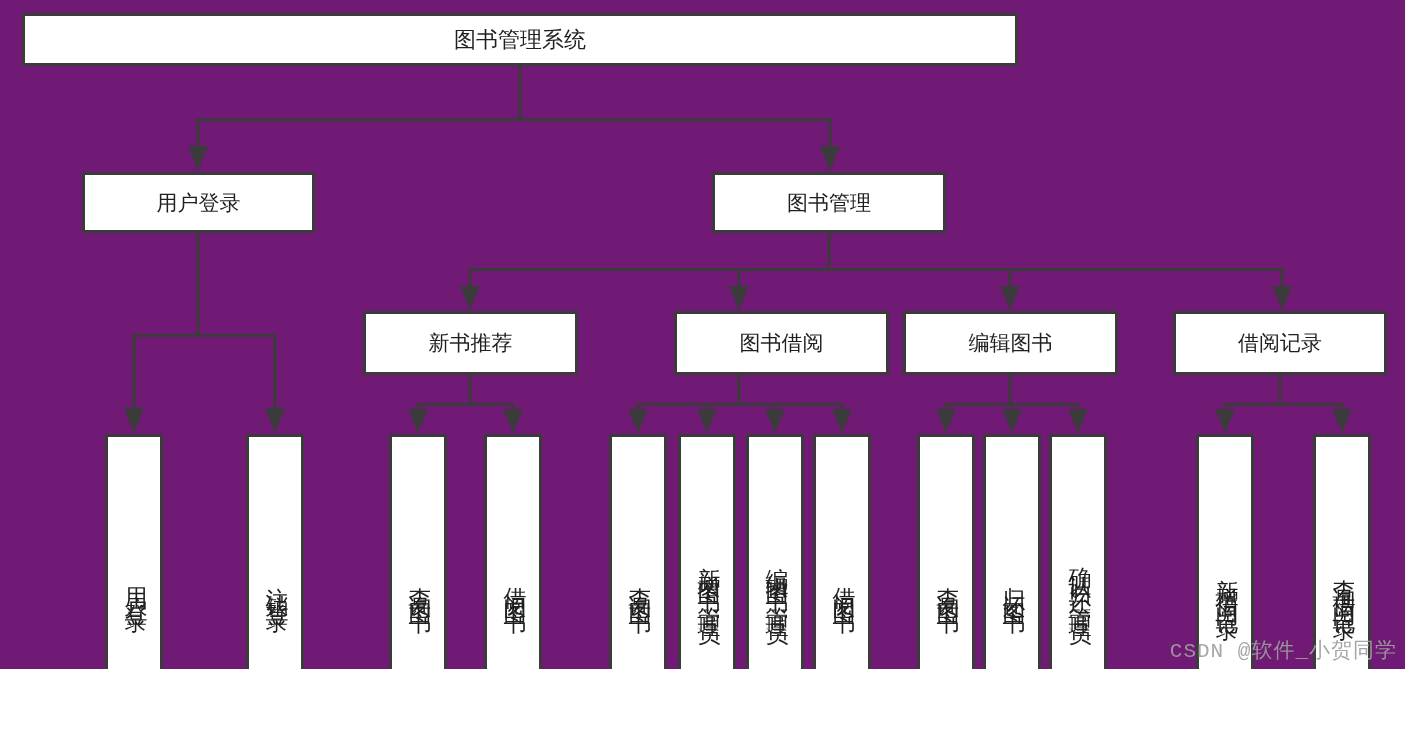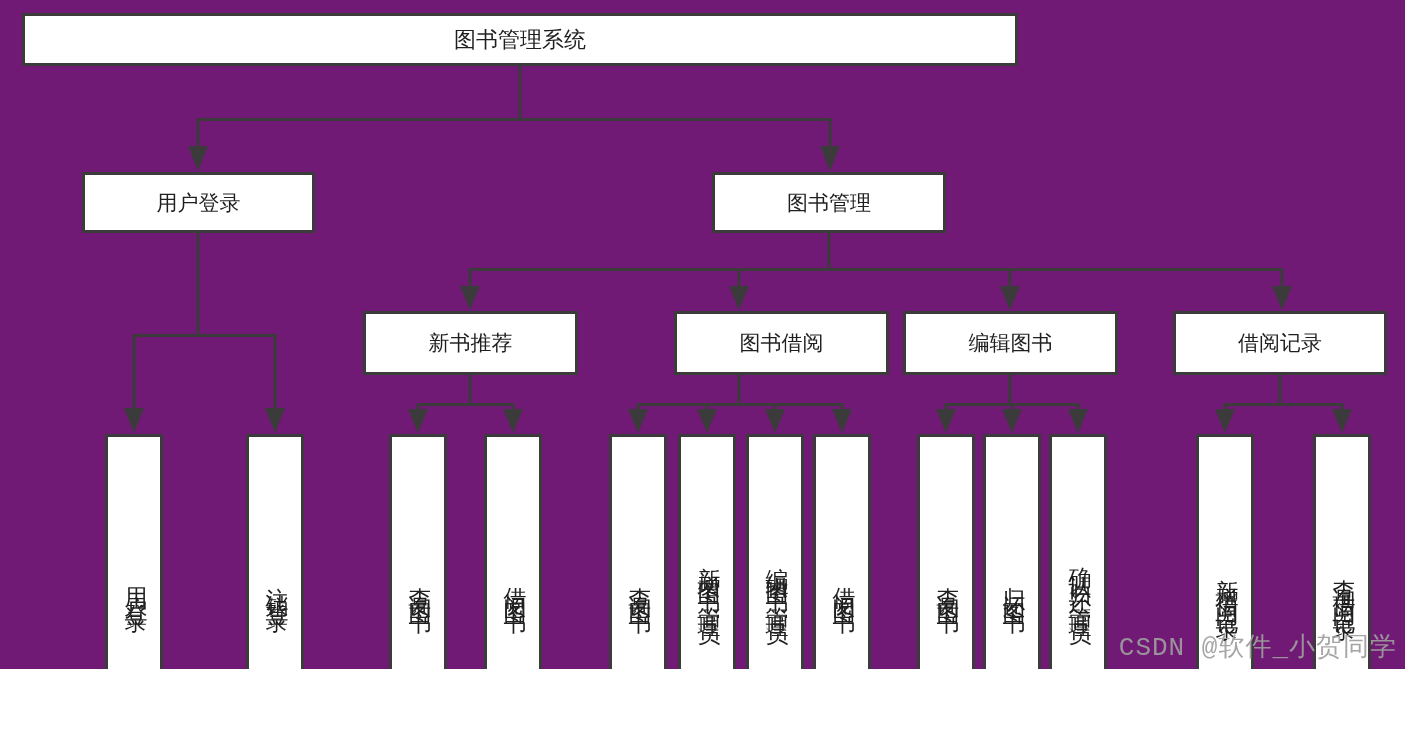--- a/index.html
+++ b/index.html
@@ -21,21 +21,21 @@
   .l3-a{left:363px;width:215px;}
   .l3-b{left:635px;width:215px;margin-left:39px;}
   .l3-c{left:903px;width:215px;}
   .l3-d{left:1173px;width:214px;}
   .leaf{top:434px;width:58px;height:302px;}
   .vtext{
     writing-mode:vertical-rl;text-orientation:mixed;
     font-size:23px;letter-spacing:8px;line-height:1;white-space:nowrap;
   }
   .watermark{
-    position:absolute;right:8px;bottom:5px;font-size:26px;color:#9e9e9e;
+    position:absolute;right:8px;bottom:5px;font-size:21px;color:#9e9e9e;
     z-index:5;letter-spacing:1px;opacity:0.92;
   }
 </style>
 </head>
 <body>
 
 <div class="canvas">
 
   <svg class="connectors" viewBox="0 0 1405 747" xmlns="http://www.w3.org/2000/svg">
     <g stroke="#3b3b3b" stroke-width="3" fill="none">

